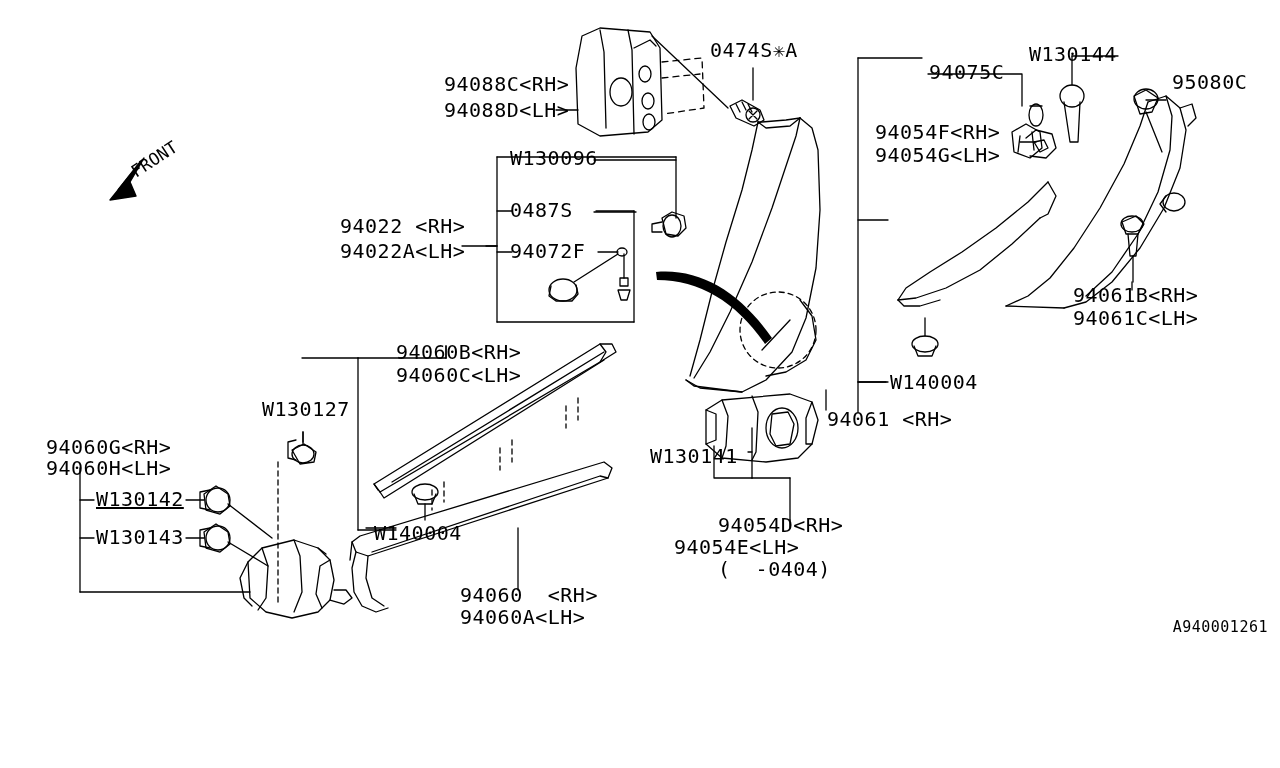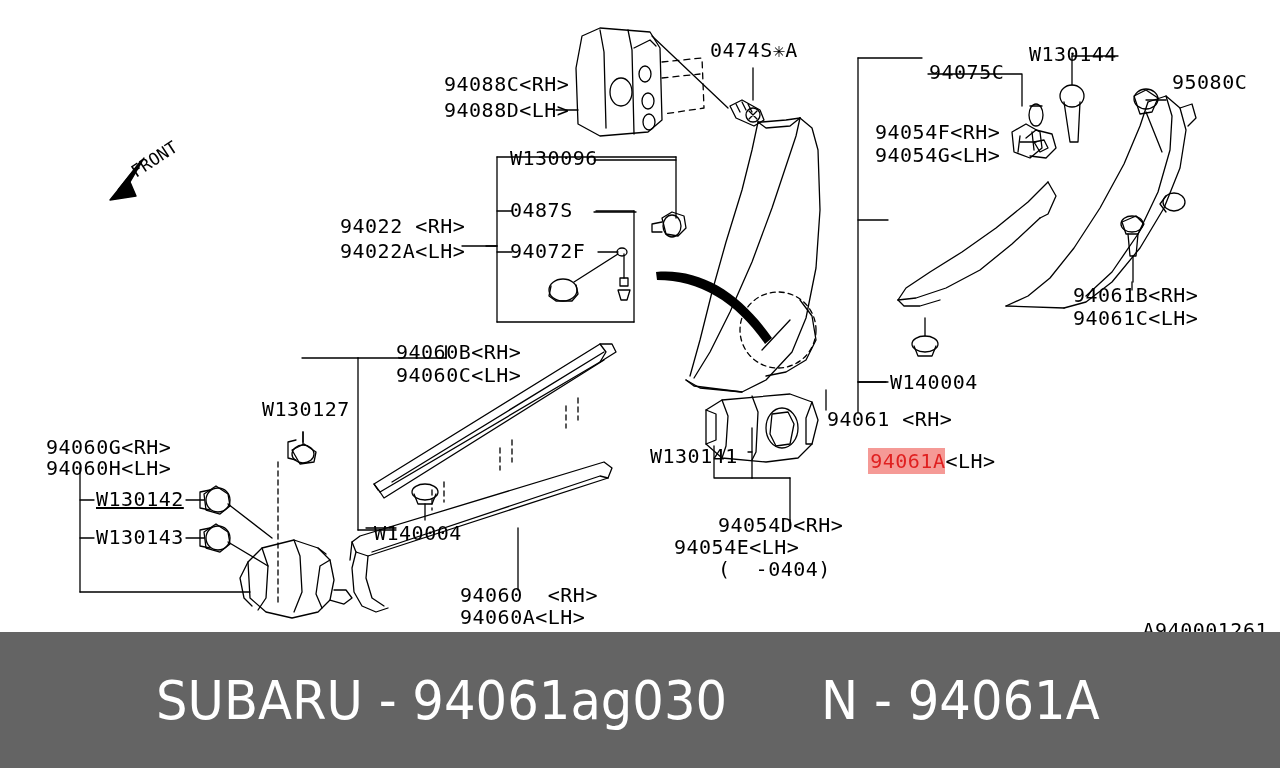--- a/index.html
+++ b/index.html
@@ -49,21 +49,21 @@
     left: 100px; top: 138px;
     width: 120px; height: 75px;
   }
 
   
   #diagram-id {
     position: absolute;
     right: 12px;
     top: 618px;
     font-family: "DejaVu Sans Mono", "Liberation Mono", monospace;
-    font-size: 20px;
+    font-size: 15px;
     color: #000;
     letter-spacing: 0.5px;
   }
 
   
   #footer {
     position: absolute;
     left: 0; top: 632px;
     width: 1280px; height: 136px;
     background: #646464;
@@ -381,23 +381,20 @@
 
   <div class="lbl" style="left:875px; top:122px;">94054F&lt;RH&gt;</div>
   <div class="lbl" style="left:875px; top:145px;">94054G&lt;LH&gt;</div>
 
   <div class="lbl" style="left:1073px; top:285px;">94061B&lt;RH&gt;</div>
   <div class="lbl" style="left:1073px; top:308px;">94061C&lt;LH&gt;</div>
 
   <div class="lbl" style="left:890px; top:372px;">W140004</div>
 
   <div class="lbl" style="left:827px; top:409px;">94061 &lt;RH&gt;</div>
-  <div class="lbl" style="left:818px; top:430px;">
-    <span class="hl">94061A</span><span>&lt;LH&gt;</span>
-  </div>
 
   <div class="lbl" style="left:650px; top:446px;">W130141</div>
 
   <div class="lbl" style="left:718px; top:515px;">94054D&lt;RH&gt;</div>
   <div class="lbl" style="left:674px; top:537px;">94054E&lt;LH&gt;</div>
   <div class="lbl" style="left:718px; top:559px;">(  -0404)</div>
 
   <div class="lbl" style="left:396px; top:342px;">94060B&lt;RH&gt;</div>
   <div class="lbl" style="left:396px; top:365px;">94060C&lt;LH&gt;</div>
 
@@ -409,20 +406,14 @@
   <div class="lbl" style="left:460px; top:607px;">94060A&lt;LH&gt;</div>
 
   <div class="lbl" style="left:46px; top:437px;">94060G&lt;RH&gt;</div>
   <div class="lbl" style="left:46px; top:458px;">94060H&lt;LH&gt;</div>
 
   <div class="lbl" style="left:96px; top:489px;text-decoration:underline;">W130142</div>
   <div class="lbl" style="left:96px; top:527px;">W130143</div>
 
   <div id="diagram-id">A940001261</div>
 
-  <div id="footer">
-    <div id="footer-inner">
-      <span class="footer-main">SUBARU - 94061ag030</span>
-      <span class="footer-alt">N - 94061A</span>
-    </div>
-  </div>
 
 </div>
 
 </body></html>

